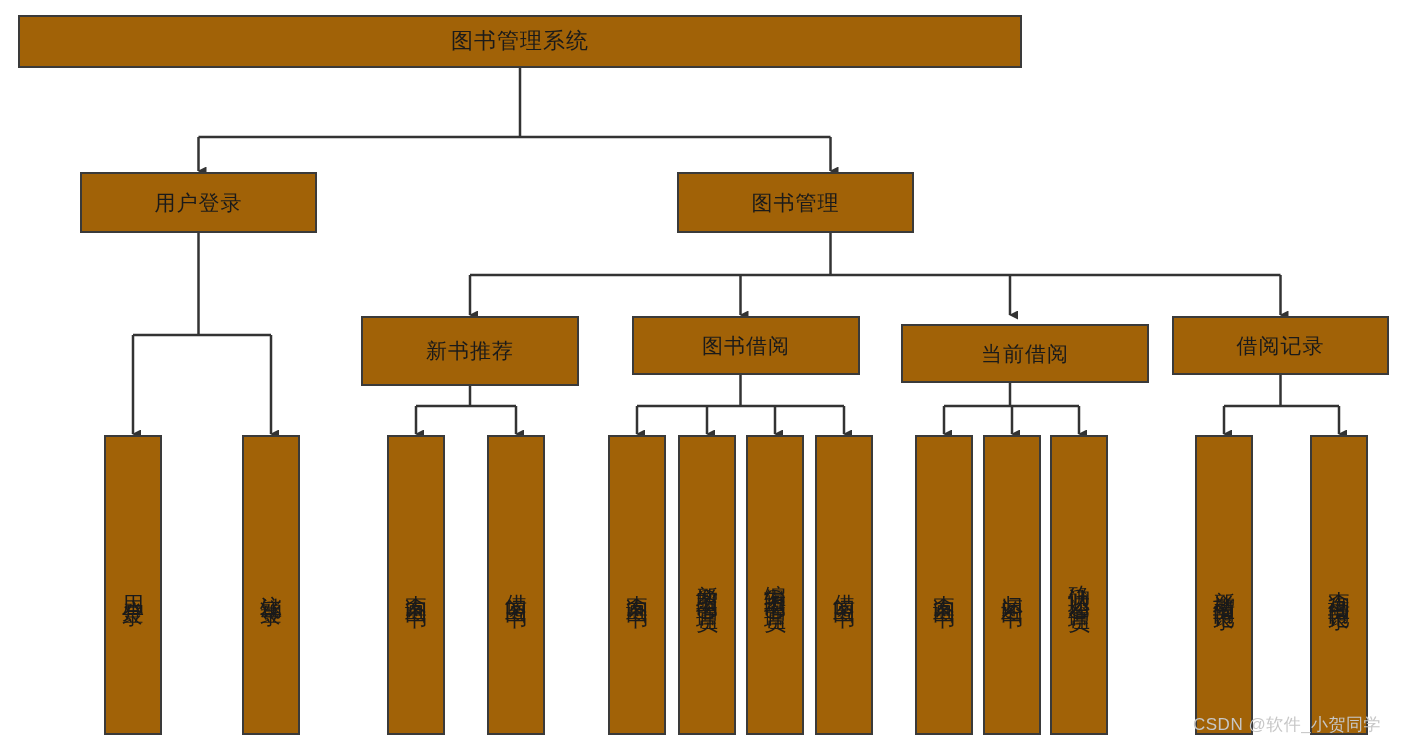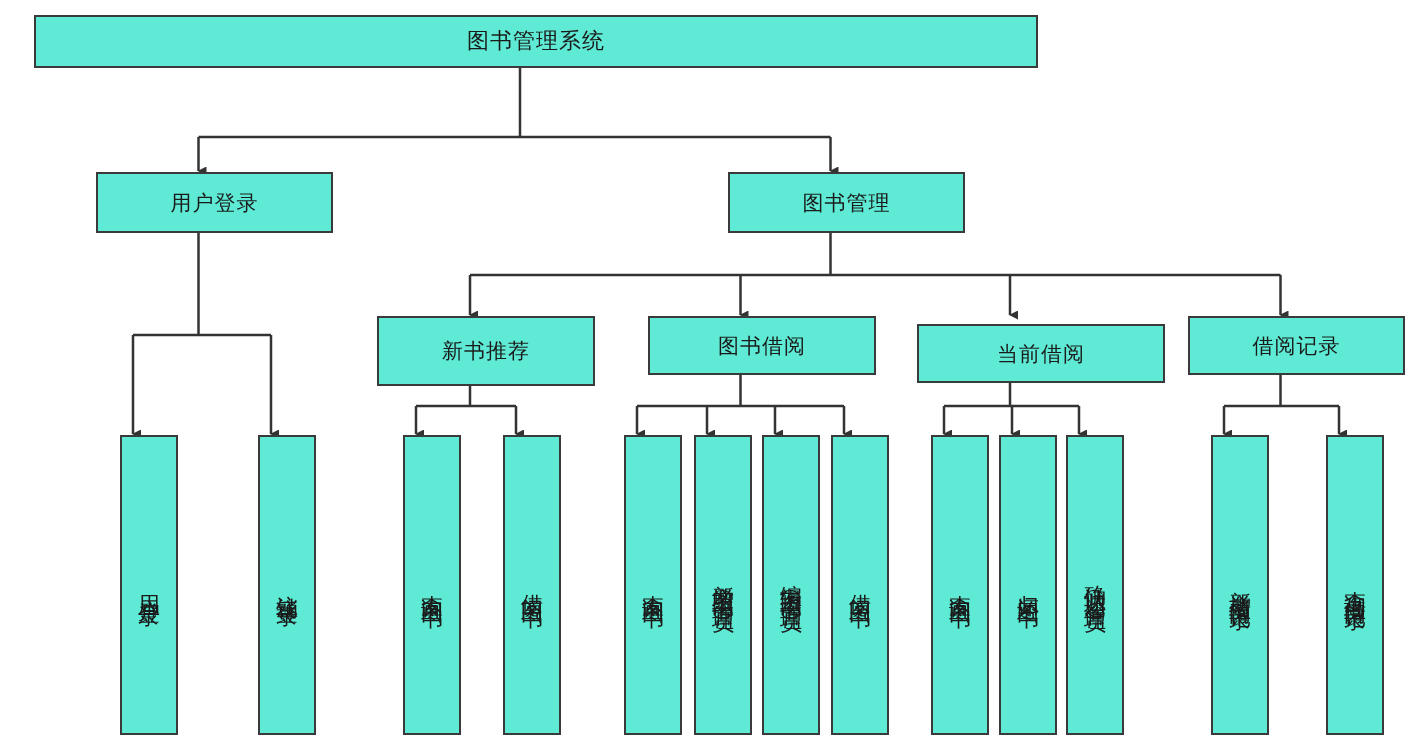--- a/index.html
+++ b/index.html
@@ -7,27 +7,26 @@
     width:1405px;height:747px;
     font-family:"Liberation Sans","DejaVu Sans",sans-serif;
     overflow:hidden;
   }
   #diagram-root{position:relative;width:1405px;height:747px;background:#fff;}
   svg.wires{position:absolute;left:0;top:0;width:1405px;height:747px;}
 
   .node{
     position:absolute;
     box-sizing:border-box;
-    background:#5eead4;
+    background:#a16207;
     border:2px solid #3a3a3a;
     display:flex;
     align-items:center;
     justify-content:center;
     color:#1a1a1a;
-    margin-left:16px;
   }
   .node .label{
     display:block;
     text-align:center;
     line-height:1.12;
     white-space:pre;
   }
   .node.horizontal .label{
     font-size:21px;
     letter-spacing:1px;
@@ -101,21 +100,21 @@
       </g>
   </svg>
 
   <div id="node-layer">
       <div class="node horizontal root" style="left: 18px; top: 15px; width: 1004px; height: 53px; border-color: rgb(58, 58, 58);">
         <span class="label">图书管理系统</span>
       </div>
       <div class="node horizontal" style="left: 80px; top: 172px; width: 237px; height: 61px; border-color: rgb(58, 58, 58);">
         <span class="label">用户登录</span>
       </div>
-      <div class="node horizontal" style="left: 712px; top: 172px; width: 237px; height: 61px; border-color: rgb(58, 58, 58); justify-content: center;">
+      <div class="node horizontal" style="left: 677px; top: 172px; width: 237px; height: 61px; border-color: rgb(58, 58, 58); justify-content: center;">
         <span class="label">图书管理</span>
       </div>
       <div class="node horizontal" style="left: 361px; top: 316px; width: 218px; height: 70px; border-color: rgb(58, 58, 58);">
         <span class="label">新书推荐</span>
       </div>
       <div class="node horizontal" style="left: 632px; top: 316px; width: 228px; height: 59px; border-color: rgb(58, 58, 58);">
         <span class="label">图书借阅</span>
       </div>
       <div class="node horizontal" style="left: 901px; top: 324px; width: 248px; height: 59px; border-color: rgb(58, 58, 58);">
         <span class="label">当前借阅</span>
@@ -157,13 +156,14 @@
         <span class="label">确认归还（管理员）</span>
       </div>
       <div class="node vertical" style="left: 1195px; top: 435px; width: 58px; height: 300px; border-color: rgb(58, 58, 58);">
         <span class="label">新增借阅记录</span>
       </div>
       <div class="node vertical" style="left: 1310px; top: 435px; width: 58px; height: 300px; border-color: rgb(58, 58, 58);">
         <span class="label">查询借阅记录</span>
       </div>
     </div>
 
+  <div id="watermark" style="left: 1193px; top: 713px; color: rgb(199, 199, 199);">CSDN @软件_小贺同学</div>
 </div>
 
 </body></html>

